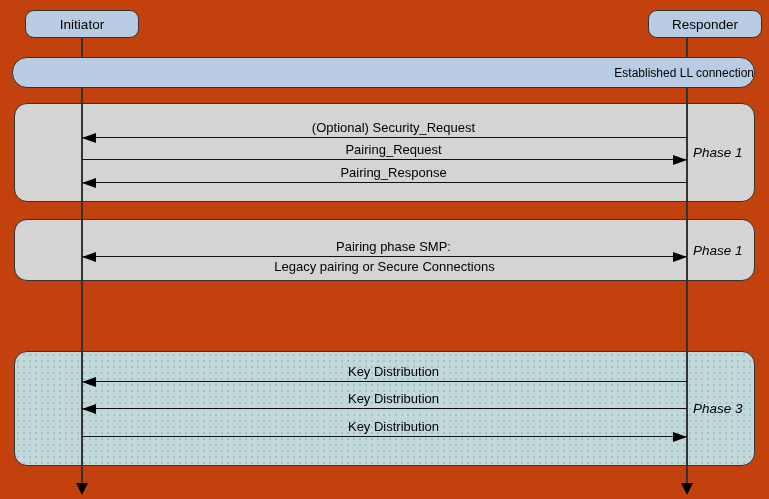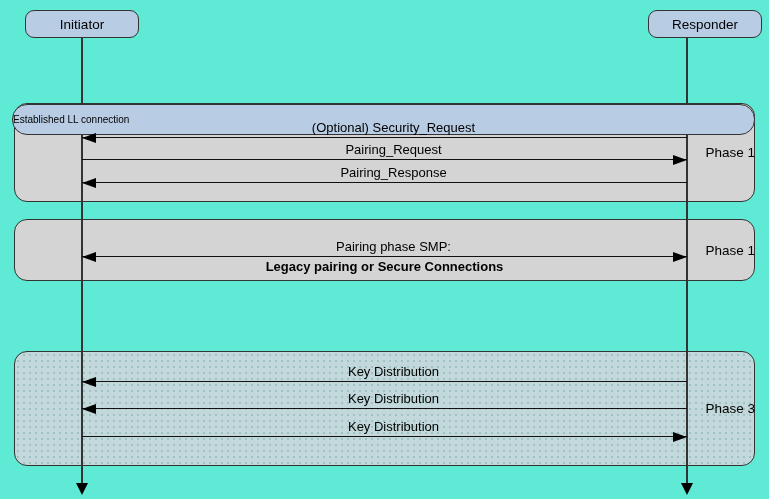--- a/index.html
+++ b/index.html
@@ -5,21 +5,21 @@
   html, body {
     margin: 0;
     padding: 0;
     background: #ffffff;
     font-family: "Liberation Sans", "DejaVu Sans", sans-serif;
   }
   #canvas {
     position: relative;
     width: 769px;
     height: 499px;
-    background: #5eead4;
+    background: #c2410c;
     overflow: hidden;
   }
   
   .actor {
     position: absolute;
     top: 10px;
     width: 114px;
     height: 28px;
     background: #b8cce4;
     border: 1.6px solid #333333;
@@ -62,26 +62,25 @@
   
   .banner {
     position: absolute;
     left: 12px;
     width: 743px;
     background: #b8cce4;
     border: 1.6px solid #333333;
     border-radius: 15px;
     display: flex;
     align-items: center;
-    justify-content: flex-start;
-    font-size: 10px;
+    justify-content: flex-end;
+    font-size: 12px;
     color: #000000;
     z-index: 3;
     box-sizing: border-box;
-    margin-top: 47px;
   }
   #banner-ll-connection { top: 57px; height: 31px; }
   #banner-encrypted-connection { top: 302px; height: 33px; }
 
   
   .phase-box {
     position: absolute;
     left: 14px;
     width: 741px;
     border: 1.6px solid #333333;
@@ -96,22 +95,23 @@
     background-size: 6px 6px;
   }
   #phase1-box { top: 103px; height: 99px; }
   #phase2-box { top: 219px; height: 62px; }
   #phase3-box { top: 351px; height: 115px; }
 
   .phase-label {
     position: absolute;
     left: 693px;
     width: 62px;
-    text-align: right;
+    text-align: left;
     font-size: 13.5px;
+    font-style: italic;
     color: #000000;
     z-index: 4;
   }
   #phase1-label { top: 145px; }
   #phase2-label { top: 243px; }
   #phase3-label { top: 401px; }
 
   
   .msg {
     position: absolute;
@@ -159,21 +159,20 @@
   }
   .msg .label-below {
     position: absolute;
     left: 0;
     right: 0;
     top: 3px;
     text-align: center;
     font-size: 13px;
     color: #000000;
     white-space: nowrap;
-    font-weight: bold;
   }
   #msg-security-request   { top: 137px; }
   #msg-pairing-request    { top: 159px; }
   #msg-pairing-response   { top: 182px; }
   #msg-pairing-over-smp   { top: 256px; }
   #msg-key-dist-1         { top: 381px; }
   #msg-key-dist-2         { top: 408px; }
   #msg-key-dist-3         { top: 436px; }
 </style>
 </head>

